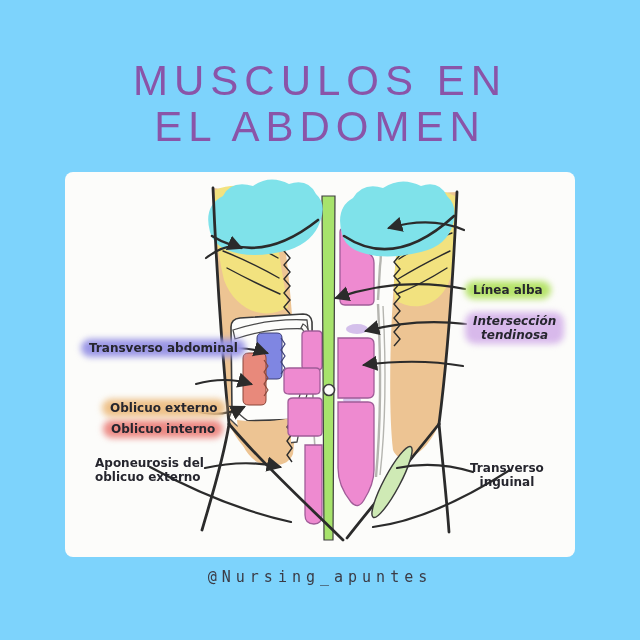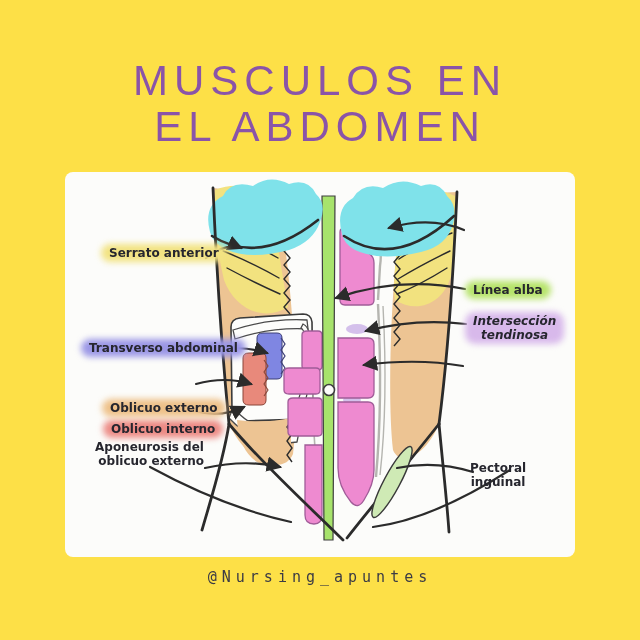--- a/index.html
+++ b/index.html
@@ -38,21 +38,21 @@
     position:absolute;left:0;top:568px;width:640px;
     text-align:center;
     font-family:"DejaVu Sans Mono",monospace;
     font-size:15px;
     letter-spacing:5px;
   }
 </style>
 </head>
 <body>
 
-<div class="page" style="background-color: #fde047;">
+<div class="page" style="background-color: #7dd3fc;">
 
   <div class="title" style="color: rgb(138, 84, 168);">
     <div>MUSCULOS EN</div>
     <div>EL ABDOMEN</div>
   </div>
 
   <div class="card" style="background-color: rgb(252, 252, 250);">
 
     <svg width="510" height="385" viewBox="0 0 510 385">
       <defs>
@@ -156,53 +156,50 @@
         <path marker-end="url(#arr)" d="M399,58 Q365,44 324,56"></path>
         <path marker-end="url(#arr)" d="M400,117 Q335,104 271,126"></path>
         <path marker-end="url(#arr)" d="M401,152 Q350,146 301,159"></path>
         <path marker-end="url(#arr)" d="M398,194 Q352,186 299,193"></path>
         <path d="M408,300 Q370,288 332,296"></path>
       </g>
     </svg>
 
     <div class="labels" style="color: rgb(38, 38, 46);">
 
-      <div class="lbl" style="left:36px;top:72px;">
-        <span class="hl"><i class="hl-bg" style="background-color: rgb(242, 227, 130);"></i><span class="hl-text">Serrato anterior</span></span>
-      </div>
 
       <div class="lbl" style="left:16px;top:167px;">
         <span class="hl"><i class="hl-bg" style="background-color: rgb(155, 151, 230);"></i><span class="hl-text">Transverso abdominal</span></span>
       </div>
 
       <div class="lbl" style="left:38px;top:200px;margin-top:48px;">
         <span class="hl"><i class="hl-bg" style="background-color: rgb(236, 139, 133);"></i><span class="hl-text">Oblicuo interno</span></span>
       </div>
 
       <div class="lbl" style="left:37px;top:227px;">
         <span class="hl"><i class="hl-bg" style="background-color: rgb(238, 193, 137);"></i><span class="hl-text">Oblicuo externo</span></span>
       </div>
 
-      <div class="lbl" style="left:30px;top:268px;text-align:right;">
+      <div class="lbl" style="left:30px;top:284px;">
         <div>Aponeurosis del</div>
         <div>oblicuo externo</div>
       </div>
 
 
       <div class="lbl" style="left:400px;top:109px;">
         <span class="hl"><i class="hl-bg" style="background-color: rgb(182, 227, 106);"></i><span class="hl-text">Línea alba</span></span>
       </div>
 
       <div class="lbl center" style="left:400px;top:140px;font-style:italic;">
         <span class="hl"><i class="hl-bg" style="background-color: rgb(216, 185, 235);"></i><span class="hl-text"><span>Intersección</span><br><span>tendinosa</span></span></span>
       </div>
 
 
       <div class="lbl center" style="left:405px;top:289px;">
-        <div>Pectoral</div>
+        <div>Transverso</div>
         <div>inguinal</div>
       </div>
 
     </div>
   </div>
 
   <div class="footer" style="color: rgb(59, 59, 69);">@Nursing_apuntes</div>
 
 </div>
 

